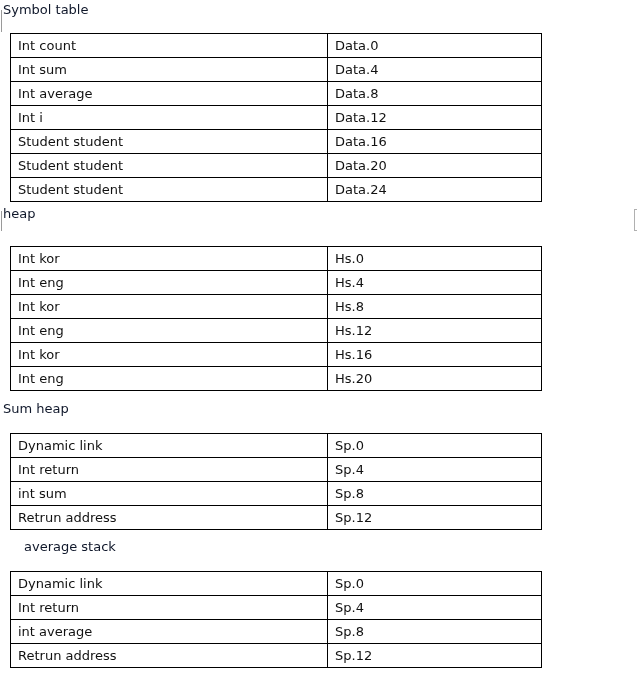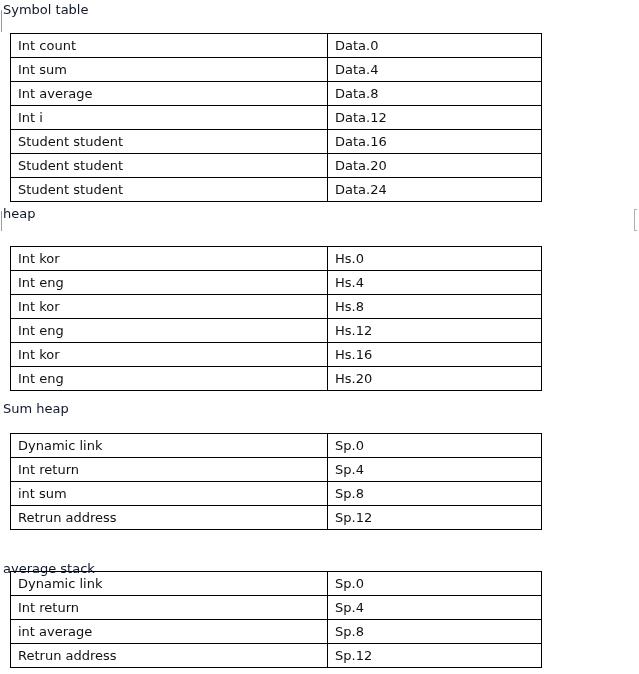--- a/index.html
+++ b/index.html
@@ -110,21 +110,21 @@
         <td class="c1">int sum</td>
         <td>Sp.8</td>
       </tr>
   <tr>
         <td class="c1">Retrun address</td>
         <td>Sp.12</td>
       </tr>
 </tbody>
   </table>
 
-<div class="heading" style="top:559px;">average stack</div>
+<div class="heading" style="top:537px;margin-left:21px;">average stack</div>
 <table class="grid" style="top:571px;">
   <tbody>
       <tr>
         <td class="c1">Dynamic link</td>
         <td>Sp.0</td>
       </tr>
   <tr>
         <td class="c1">Int return</td>
         <td>Sp.4</td>
       </tr>

